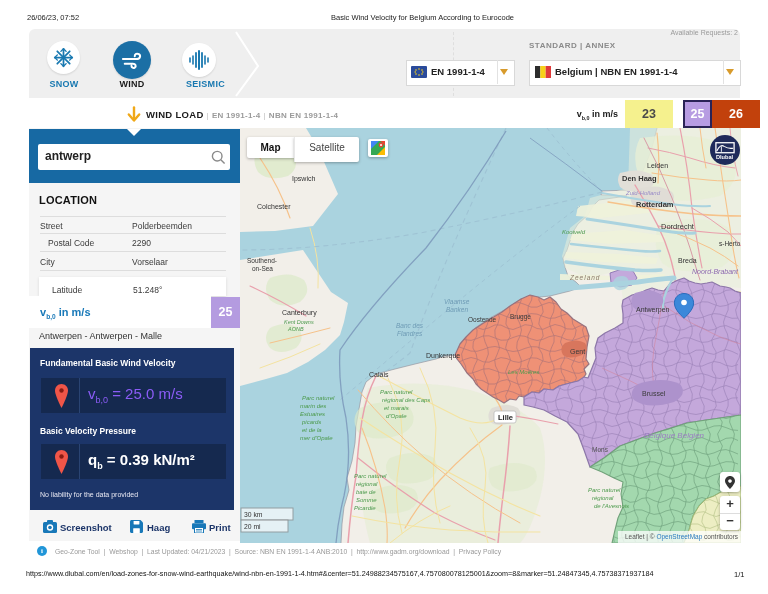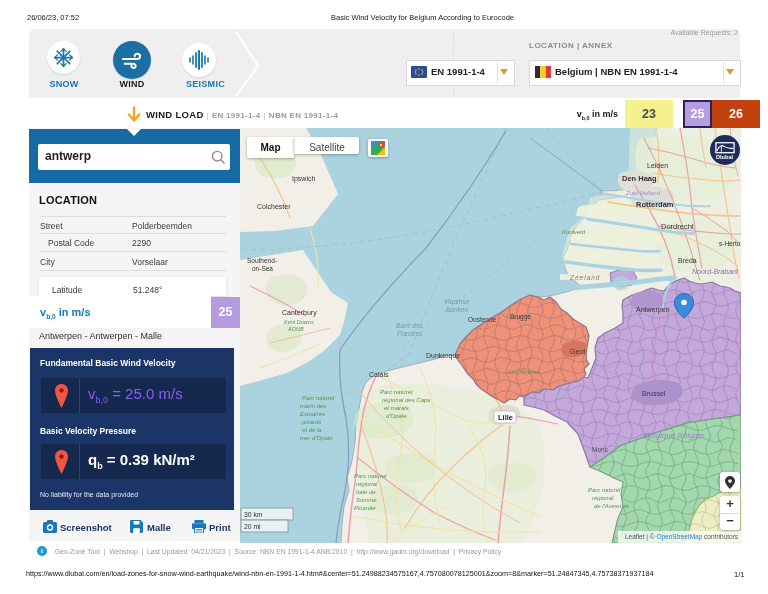--- a/index.html
+++ b/index.html
@@ -81,21 +81,21 @@
       <circle cx="5" cy="8" r="0.8"></circle>
       <circle cx="11" cy="8" r="0.8"></circle>
       <circle cx="4.2" cy="6" r="0.8"></circle>
       <circle cx="11.8" cy="6" r="0.8"></circle>
     </g>
   </svg>
 <div class="abs" style="left:431px;top:66px;font-size:9.5px;font-weight:bold;color:#222;">EN 1991-1-4</div>
 <div class="abs" style="left:497px;top:60px;height:24px;border-left:1px solid #e2e2e2;"></div>
 <div class="ddarrow" style="left:500px;top:69px;"></div>
 
-<div class="ddlabel" style="left:529px;top:41px;">LOCATION | ANNEX</div>
+<div class="ddlabel" style="left:529px;top:41px;">STANDARD | ANNEX</div>
 <div class="dd" style="left:529px;top:60px;width:210px;"></div>
 <svg class="abs" style="left:535px;top:66px;" width="16" height="12">
     <rect width="5.3" height="12" fill="#2D2D2D"></rect>
     <rect x="5.3" width="5.4" height="12" fill="#F7D117"></rect>
     <rect x="10.7" width="5.3" height="12" fill="#E03A3A"></rect>
   </svg>
 <div class="abs" style="left:555px;top:66px;font-size:9.5px;font-weight:bold;color:#222;">Belgium | NBN EN 1991-1-4</div>
 <div class="abs" style="left:723px;top:60px;height:24px;border-left:1px solid #e2e2e2;"></div>
 <div class="ddarrow" style="left:726px;top:69px;"></div>
 <div class="abs" style="left:620px;top:29px;width:118px;font-size:7px;color:#9a9a9a;text-align:right;">Available Requests: 2</div>
@@ -169,21 +169,21 @@
     <rect x="4" width="6" height="3" rx="1" fill="#1878B8"></rect>
     <circle cx="7" cy="7.5" r="3.2" fill="#fff"></circle>
     <circle cx="7" cy="7.5" r="1.8" fill="#1878B8"></circle>
   </svg>
 <div class="abs btntext" style="left:60px;top:522px;">Screenshot</div>
 <svg class="abs" style="left:130px;top:520px;" width="13" height="13" viewBox="0 0 13 13">
     <path d="M0 1.5 C0 0.7 0.7 0 1.5 0 L10.5 0 L13 2.5 L13 11.5 C13 12.3 12.3 13 11.5 13 L1.5 13 C0.7 13 0 12.3 0 11.5 Z" fill="#1878B8"></path>
     <rect x="3.2" y="8.2" width="6.6" height="4.8" rx="0.5" fill="#fff"></rect>
     <rect x="3.6" y="1" width="5.8" height="3.4" rx="0.4" fill="#fff"></rect>
   </svg>
-<div class="abs btntext" style="left:147px;top:522px;">Malle</div>
+<div class="abs btntext" style="left:147px;top:522px;">Haag</div>
 <svg class="abs" style="left:192px;top:520px;" width="14" height="13" viewBox="0 0 14 13">
     <rect x="2.5" y="0" width="9" height="3" fill="#1878B8"></rect>
     <rect x="0" y="3.2" width="14" height="6" rx="1" fill="#1878B8"></rect>
     <rect x="2.5" y="7.5" width="9" height="5.5" fill="#fff" stroke="#1878B8" stroke-width="1"></rect>
     <line x1="4" y1="9.5" x2="10" y2="9.5" stroke="#1878B8" stroke-width="0.8"></line>
     <line x1="4" y1="11" x2="10" y2="11" stroke="#1878B8" stroke-width="0.8"></line>
   </svg>
 <div class="abs btntext" style="left:209px;top:522px;">Print</div>
 
 <div class="abs" id="mapslot" style="left:240px;top:128px;width:501px;height:415px;background:#F2EFE9;">
@@ -473,21 +473,21 @@
   <rect x="378" y="403" width="123" height="12" fill="#fff" opacity="0.75"></rect>
   <text x="385" y="411" font-size="6.5" fill="#555" font-family="Liberation Sans,sans-serif">Leaflet | © <tspan fill="#2A7BC0">OpenStreetMap</tspan> contributors</text>
 
   <rect x="1" y="380" width="52" height="12" fill="#fff" opacity="0.7" stroke="#888" stroke-width="1"></rect>
   <text x="4" y="389" font-size="6.8" fill="#333" font-family="Liberation Sans,sans-serif">30 km</text>
   <rect x="1" y="392" width="47" height="12" fill="#fff" opacity="0.7" stroke="#888" stroke-width="1"></rect>
   <text x="4" y="401" font-size="6.8" fill="#333" font-family="Liberation Sans,sans-serif">20 mi</text>
 </svg>
 
 <div style="position:absolute;left:7px;top:9px;width:47px;height:21px;background:#fff;border-radius:2px 0 0 2px;box-shadow:0 1px 3px rgba(0,0,0,0.3);text-align:center;line-height:21px;font-size:10px;font-weight:bold;color:#111;">Map</div>
-<div style="position:absolute;left:54px;top:9px;width:64px;height:17px;background:#fff;border-radius:0 2px 2px 0;box-shadow:0 1px 3px rgba(0,0,0,0.3);border-left:1px solid #e8e8e8;text-align:center;line-height:21px;font-size:10px;color:#444;">Satellite</div>
+<div style="position:absolute;left:54px;top:9px;width:64px;height:25px;background:#fff;border-radius:0 2px 2px 0;box-shadow:0 1px 3px rgba(0,0,0,0.3);border-left:1px solid #e8e8e8;text-align:center;line-height:21px;font-size:10px;color:#444;">Satellite</div>
 <div style="position:absolute;left:128px;top:11px;width:20px;height:18px;background:#fff;border-radius:2px;box-shadow:0 1px 3px rgba(0,0,0,0.3);">
 <svg width="14" height="14" style="margin:2px 3px;" viewBox="0 0 14 14">
         <path d="M0,0 L14,0 L14,14 L0,14 Z" fill="#35A853"></path>
         <path d="M0,0 L8,0 L0,8 Z" fill="#4285F4"></path>
         <path d="M14,6 L14,14 L6,14 Z" fill="#FBBC04"></path>
         <path d="M9,0 L14,0 L14,5 C12,2 10.5,1 9,0 Z" fill="#EA4335"></path>
         <circle cx="10" cy="4" r="2.4" fill="#EA4335"></circle>
         <circle cx="10" cy="4" r="1" fill="#fff"></circle>
       </svg>
 </div>

